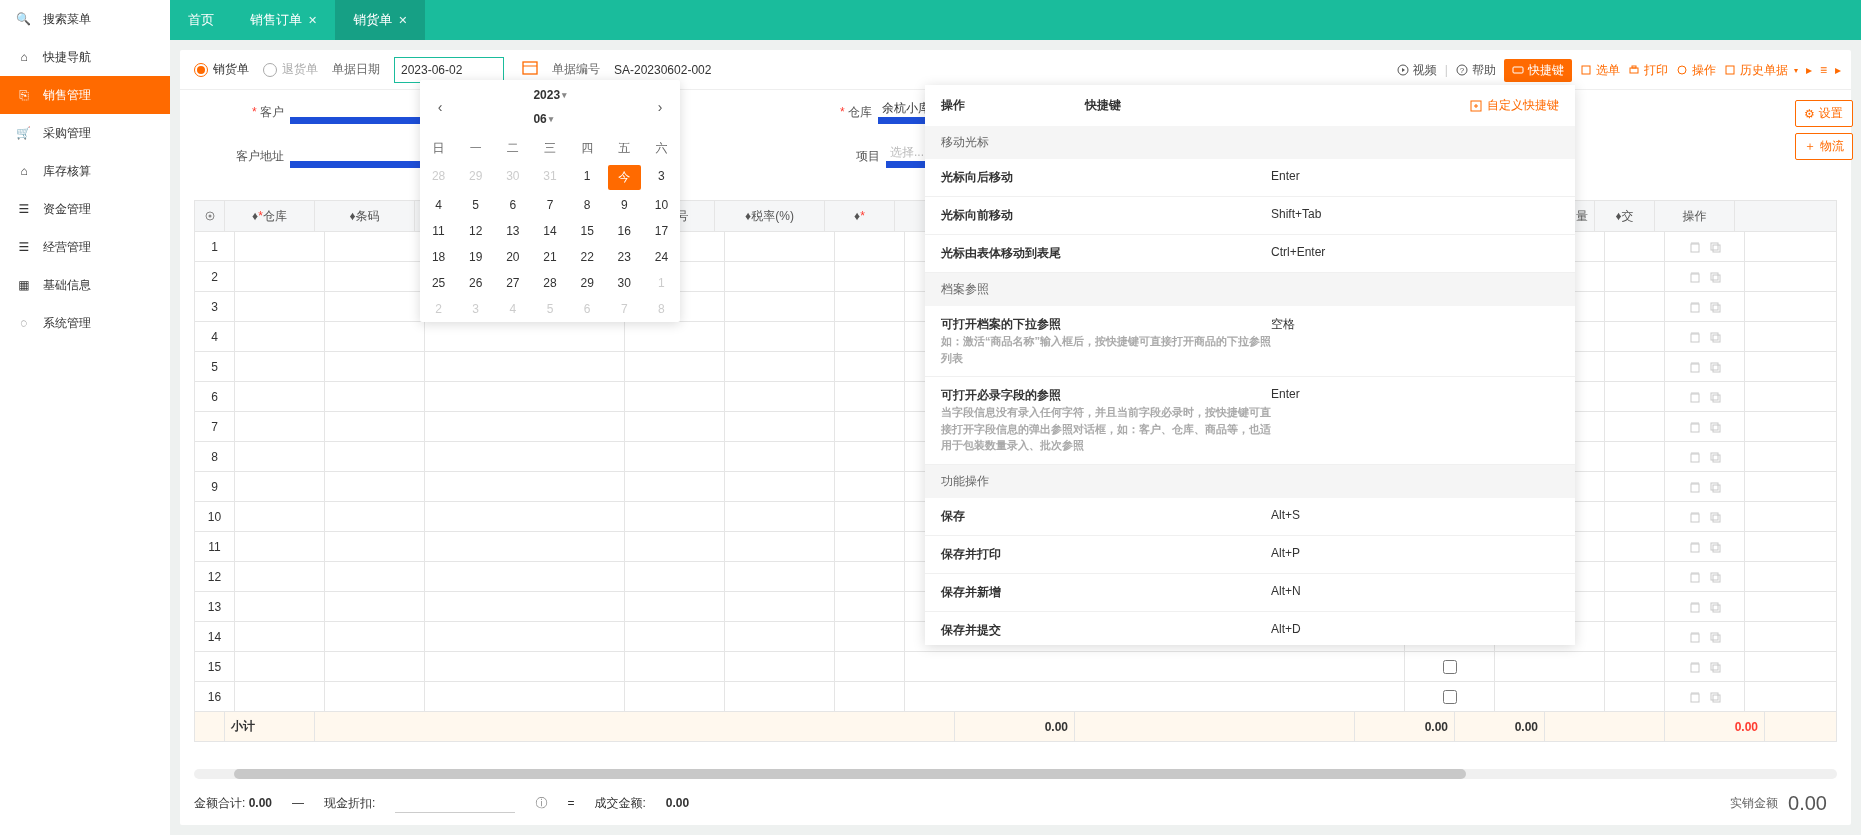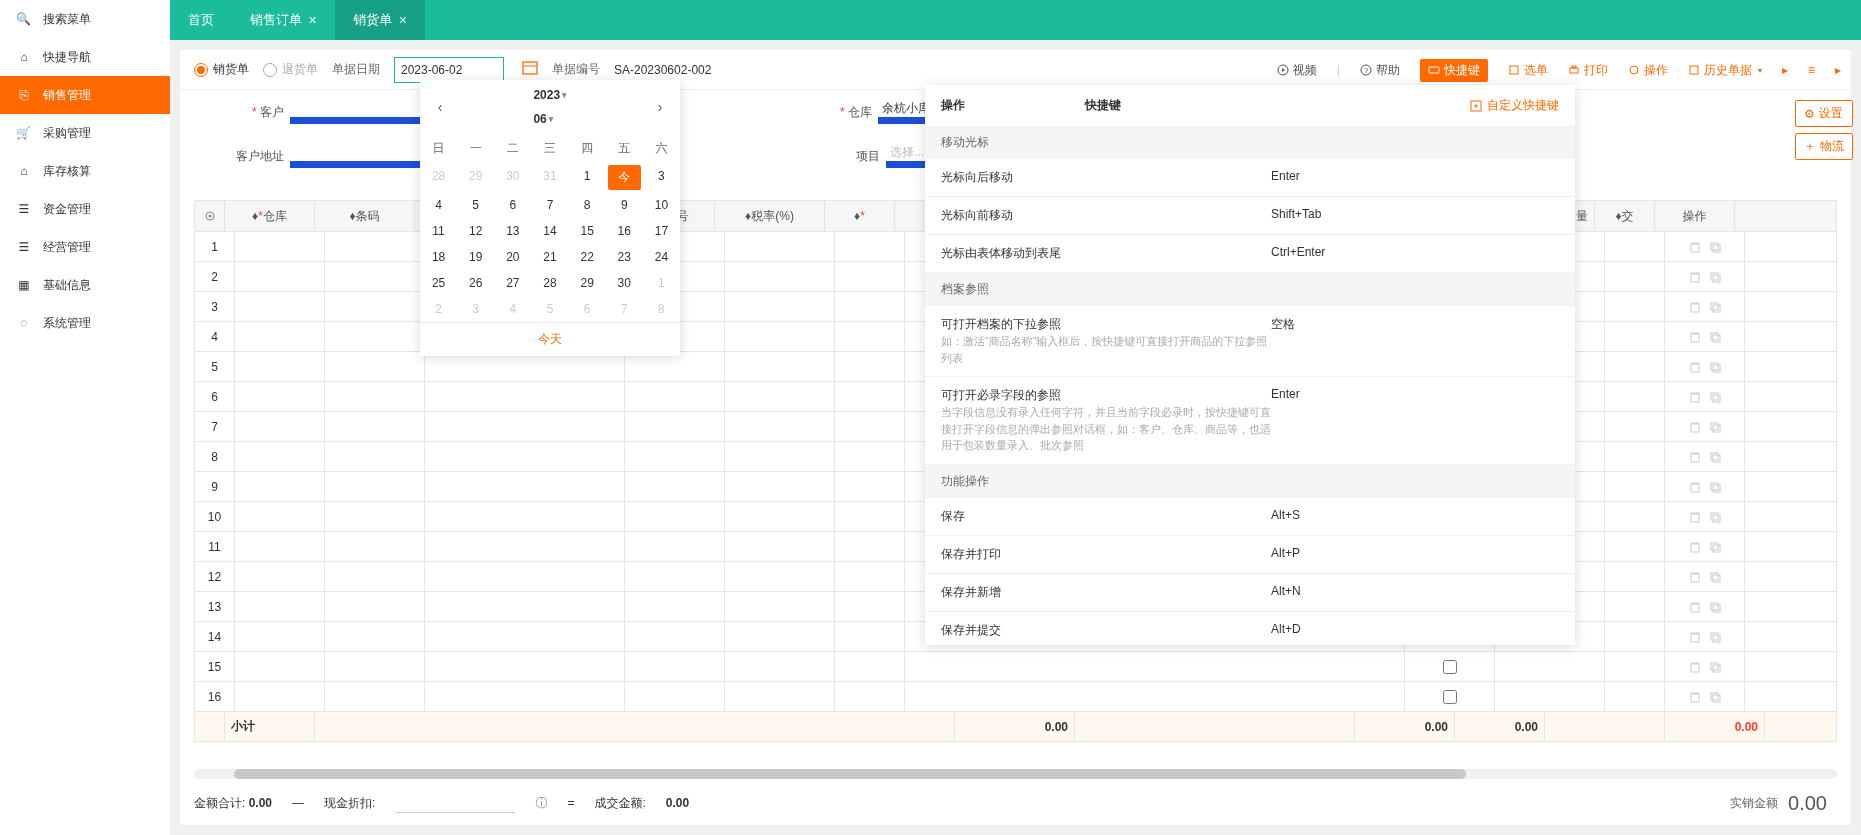--- a/index.html
+++ b/index.html
@@ -25,21 +25,21 @@
 .row1 { height:40px; display:flex; align-items:center; padding:0 14px; border-bottom:1px solid #eee; gap:14px; position:relative; }
 .radio { display:inline-flex; align-items:center; gap:5px; cursor:pointer; }
 .radio .c { width:14px; height:14px; border:1px solid #aaa; border-radius:50%; display:inline-flex; align-items:center; justify-content:center; }
 .radio.sel .c { border-color:#ff6a00; }
 .radio.sel .c::after { content:""; width:8px; height:8px; background:#ff6a00; border-radius:50%; }
 .radio.un { color:#aaa; }
 .lbl { color:#666; }
 .datein { border:1px solid #1abc9c; height:26px; padding:0 6px; width:110px; display:flex; align-items:center; background:#fff; }
 .cal-ico { color:#ff6a00; margin-left:4px; }
 .docnum { color:#333; }
-.tbar-right { position:absolute; right:10px; top:0; height:40px; display:flex; align-items:center; gap:20px; color:#555; }
+.tbar-right { position:absolute; right:10px; top:0; height:40px; display:flex; align-items:center; gap:8px; color:#555; }
 .tbtn { display:inline-flex; align-items:center; gap:4px; cursor:pointer; }
 .tbtn.kuai { background:#ff6a00; color:#fff; padding:3px 8px; border-radius:2px; }
 
 .row2 { display:flex; align-items:center; padding:10px 14px; gap:20px; position:relative; }
 .row3 { display:flex; align-items:center; padding:10px 14px; gap:20px; position:relative; }
 .req::before { content:"* "; color:#ff3b30; }
 .fld { display:flex; align-items:center; gap:6px; }
 .fldlbl { width:90px; text-align:right; color:#555; }
 .inp { border-bottom:7px solid #1d4ed8; min-width:260px; height:24px; padding:0 4px; background:#fff; }
 .more-dots { color:#ff6a00; cursor:pointer; font-weight:bold; }
@@ -83,21 +83,21 @@
 
 
 .shortpop { position:absolute; left:925px; top:85px; width:650px; max-height:560px; background:#fff; box-shadow:0 2px 12px rgba(0,0,0,.15); z-index:50; overflow-y:auto; }
 .shortpop::-webkit-scrollbar { width:8px; }
 .shortpop::-webkit-scrollbar-thumb { background:#ccc; border-radius:4px; }
 .sp-hdr { display:flex; justify-content:space-between; align-items:center; padding:12px 16px; }
 .sp-hdr .ttl { display:flex; gap:120px; font-weight:bold; color:#333; }
 .sp-hdr .cust { color:#ff6a00; cursor:pointer; display:flex; align-items:center; gap:4px; }
 .sp-sec { background:#f5f5f5; padding:8px 16px; color:#666; }
 .sp-row { display:flex; padding:10px 16px; border-bottom:1px solid #f0f0f0; }
-.sp-row .k { width:330px; color:#333; }
+.sp-row .k { width:330px; color:#333;font-weight:bold; }
 .sp-row .v { color:#333; }
 .sp-row .desc { color:#aaa; font-size:11px; line-height:1.5; }
 
 
 .w-idx{width:40px;justify-content:center;}
 .w-gear{width:30px;justify-content:center;}
 .w-wh{width:90px;}
 .w-bar{width:100px;}
 .w-spec{width:100px;}
 .w-tax{width:110px;}
@@ -818,21 +818,20 @@
       <div class="cal-d">30</div>
       <div class="cal-d dim">1</div>
       <div class="cal-d dim">2</div>
       <div class="cal-d dim">3</div>
       <div class="cal-d dim">4</div>
       <div class="cal-d dim">5</div>
       <div class="cal-d dim">6</div>
       <div class="cal-d dim">7</div>
       <div class="cal-d dim">8</div>
     </div>
-  <div class="calfoot">今天</div>
 </div>
 
 <div class="shortpop">
   <div class="sp-hdr">
     <div class="ttl">
         <span>操作</span>
         <span>快捷键</span>
       </div>
     <span class="cust">
       <svg width="14" height="14" viewBox="0 0 14 14">

